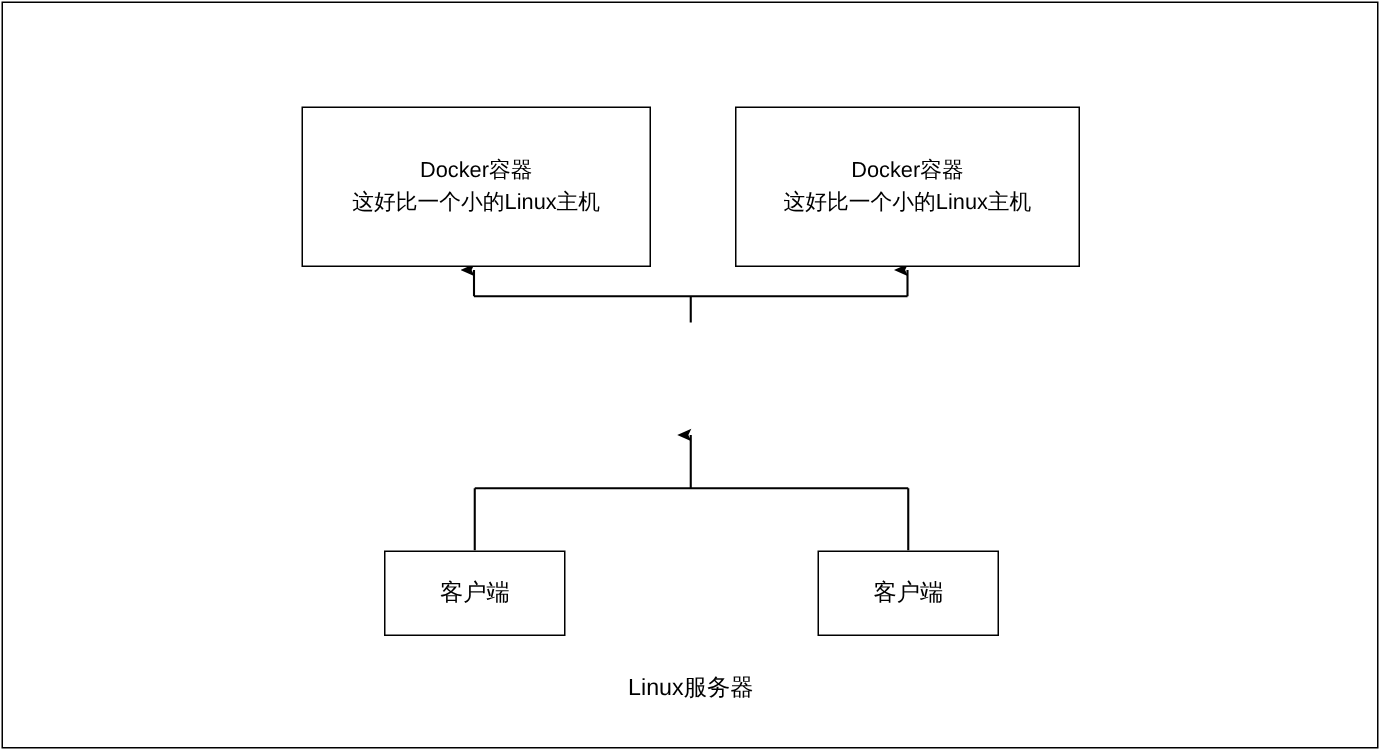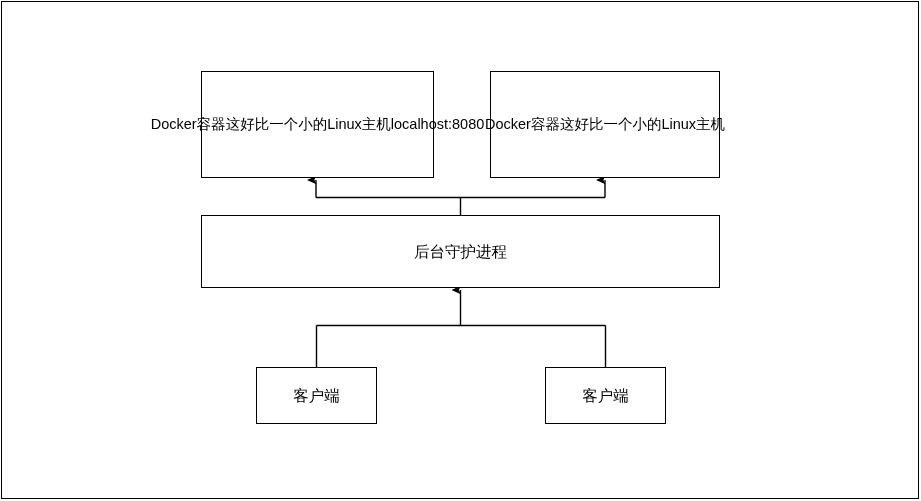--- a/index.html
+++ b/index.html
@@ -26,21 +26,21 @@
     border: 1px solid #000000;
     box-sizing: border-box;
     background: #ffffff;
   }
   .node {
     position: absolute;
     border: 1px solid #000000;
     box-sizing: border-box;
     background: #ffffff;
     display: flex;
-    flex-direction: row;
+    flex-direction: column;
     align-items: center;
     justify-content: center;
     color: #000000;
     text-align: center;
   }
   .node .line {
     display: block;
     white-space: nowrap;
     line-height: 1.42;
   }
@@ -127,34 +127,31 @@
     <path d="M316.5,367 L316.5,325.5" stroke="#000000" stroke-width="1.4" fill="none"></path>
     <path d="M605.5,367 L605.5,325.5" stroke="#000000" stroke-width="1.4" fill="none"></path>
     <path d="M316.5,325.5 L605.5,325.5" stroke="#000000" stroke-width="1.4" fill="none"></path>
 
     <path d="M460.5,325.5 L460.5,290" stroke="#000000" stroke-width="1.4" fill="none" marker-end="url(#arrowUp)"></path>
   </svg>
 
   <div class="node" id="container-1">
     <span class="line">Docker容器</span>
     <span class="line">这好比一个小的Linux主机</span>
-    <span class="line">localhost:8080</span>
   </div>
 
   <div class="node" id="container-2">
     <span class="line">Docker容器</span>
     <span class="line">这好比一个小的Linux主机</span>
   </div>
 
-  <div class="node" id="daemon">
-    <span class="line">后台守护进程</span>
-  </div>
 
   <div class="node" id="client-1">
     <span class="line">客户端</span>
   </div>
 
   <div class="node" id="client-2">
     <span class="line">客户端</span>
   </div>
 
+  <div id="server-caption">Linux服务器</div>
 
 </div>
 
 </body></html>

